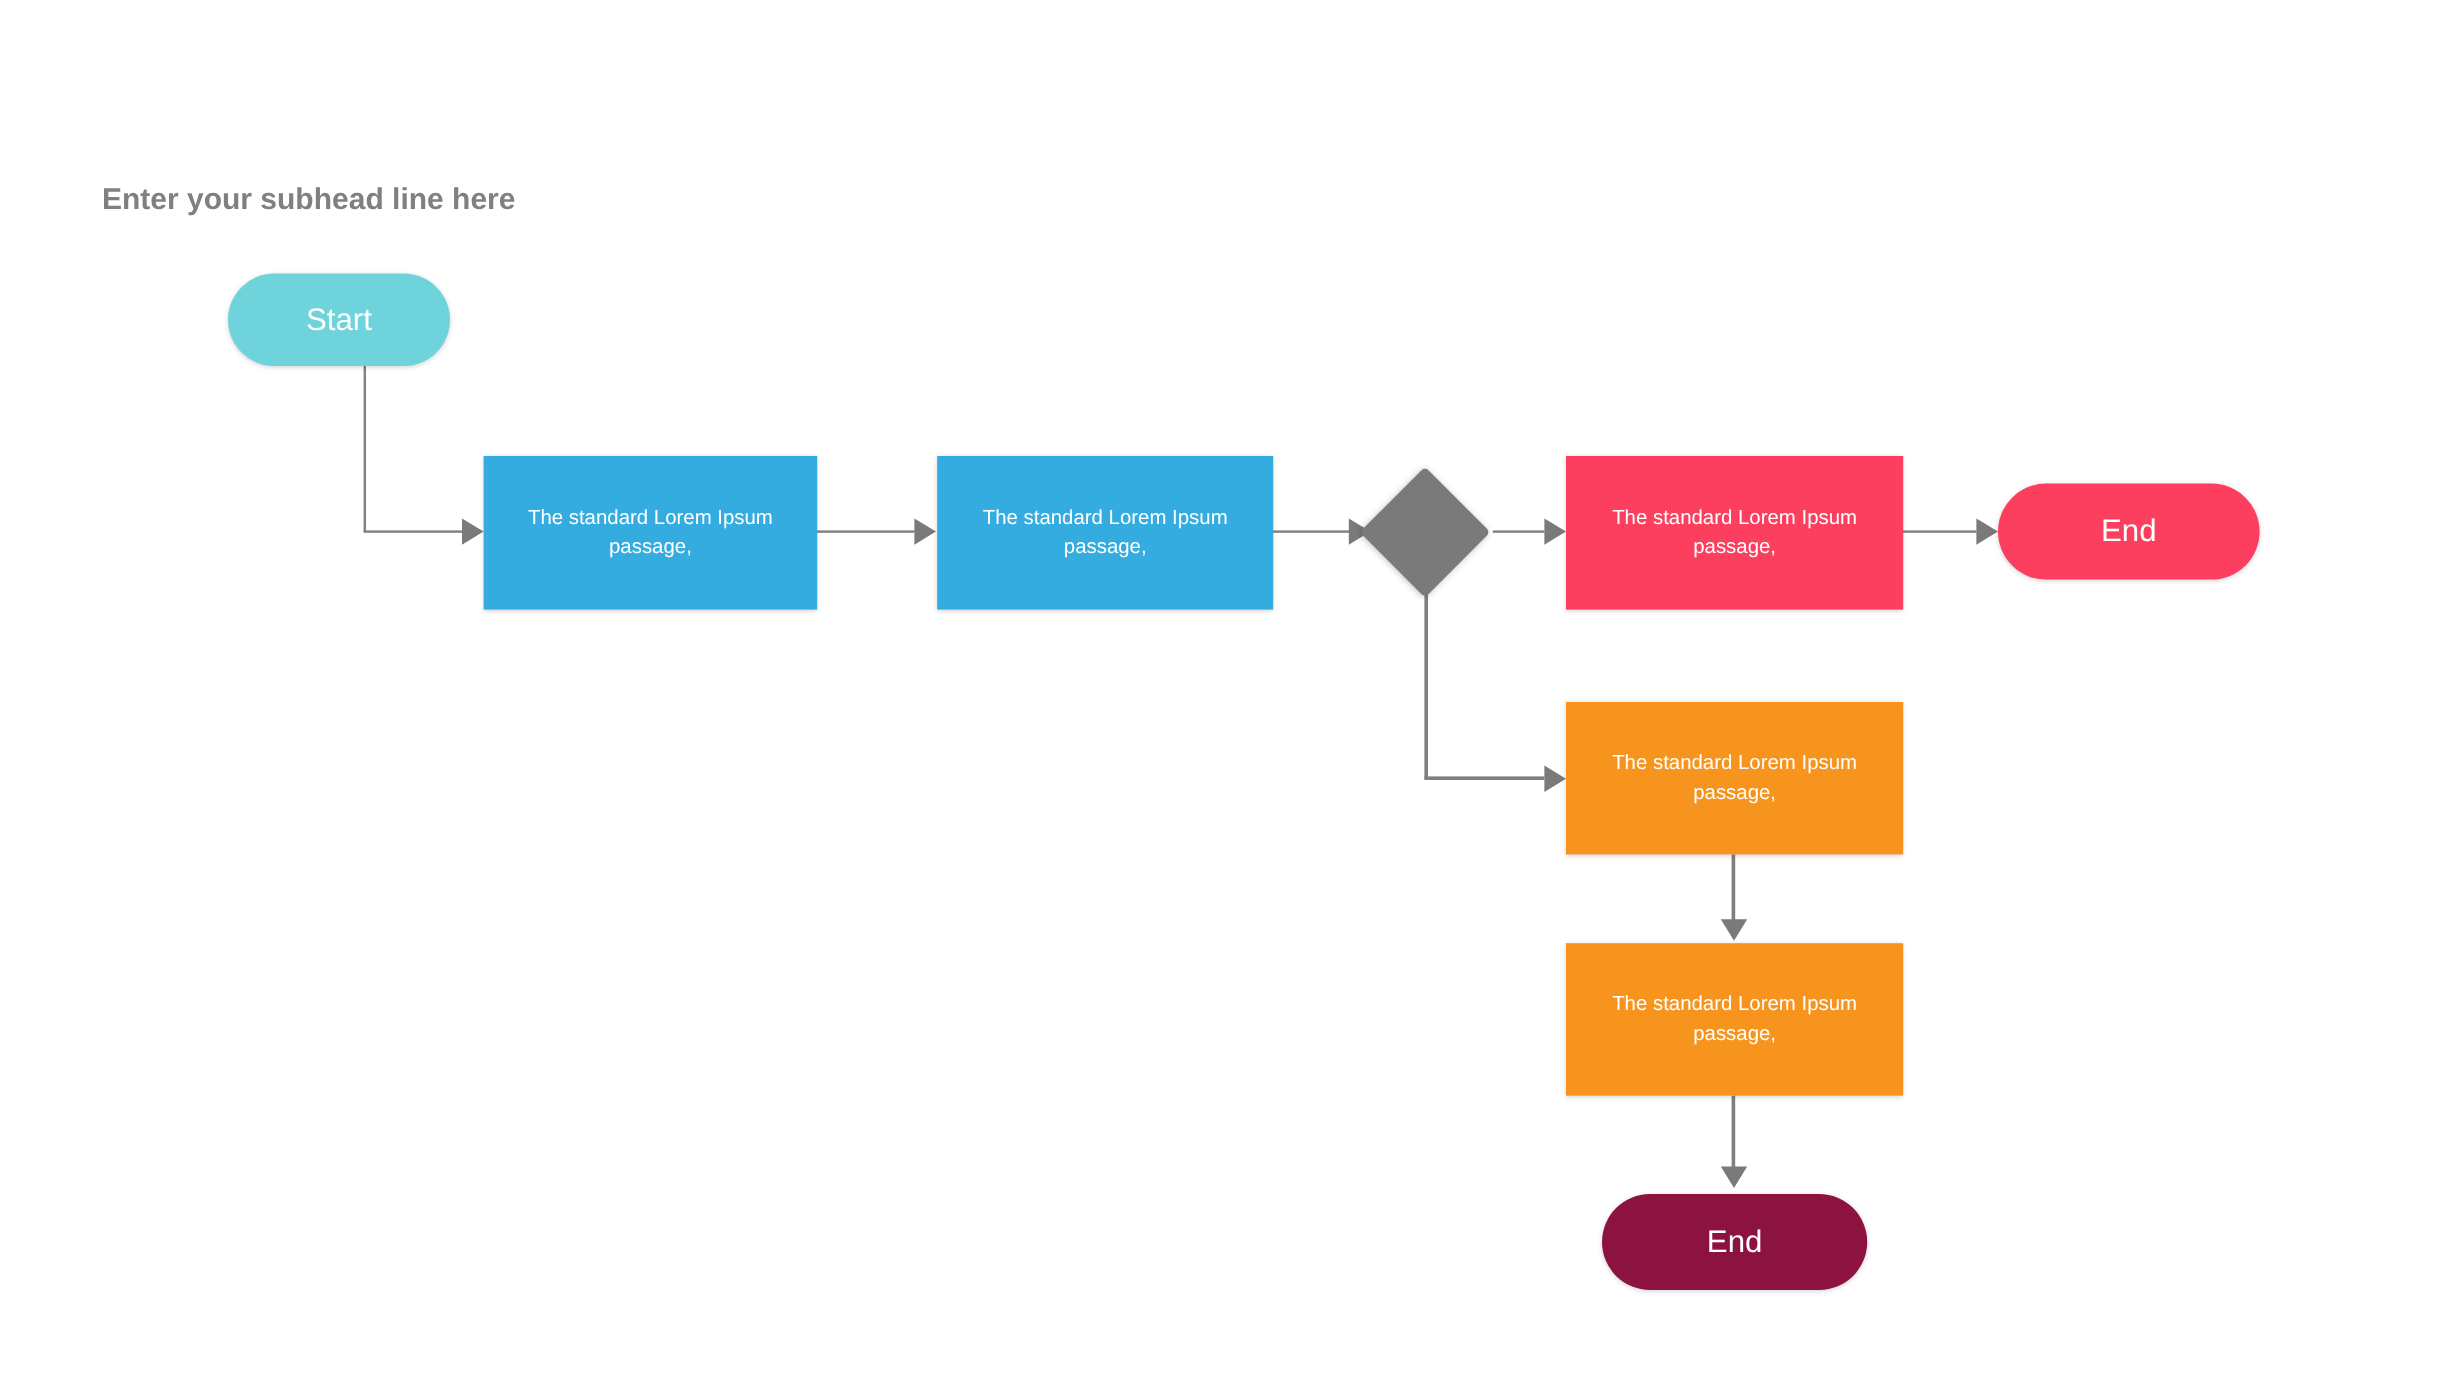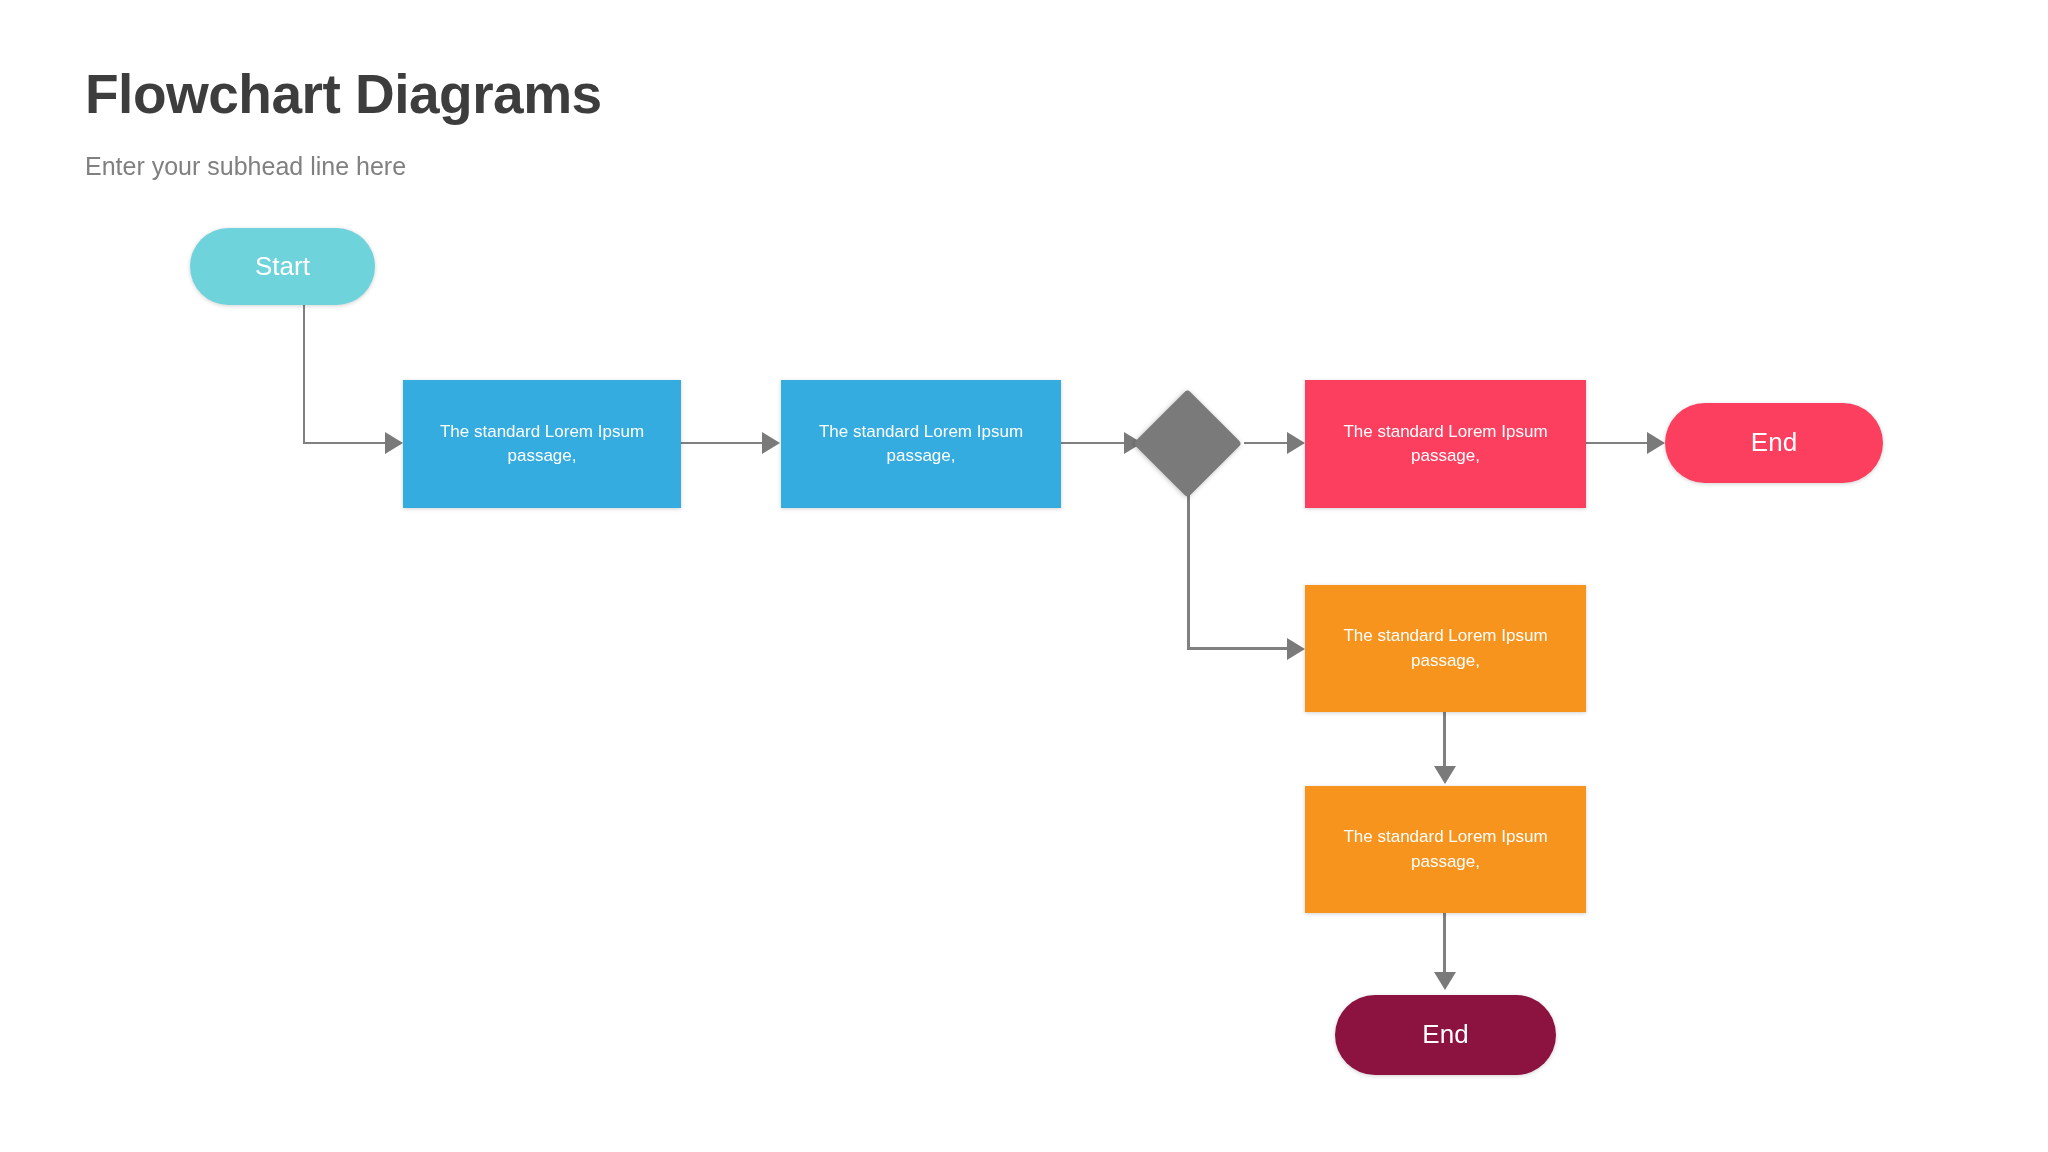--- a/index.html
+++ b/index.html
@@ -12,21 +12,21 @@
   #canvas { position:relative; width:2048px; height:1152px; background:#fff; }
 
   
   .page-title {
     position:absolute; left:85px; top:62px;
     font-size:55px; font-weight:bold; color:#3d3d3d;
     letter-spacing:-0.5px; white-space:nowrap;
   }
   .page-subtitle {
     position:absolute; left:85px; top:152px;
-    font-size:25px; font-weight:normal; color:#808080;
+    font-size:25px; font-weight:bold; color:#808080;
     white-space:nowrap;
   }
 
   
   .node {
     position:absolute;
     display:flex; align-items:center; justify-content:flex-end;
     text-align:center; color:#ffffff;
     box-shadow:0 1px 4px rgba(0,0,0,0.18);
   }
@@ -66,21 +66,20 @@
     border-left:11px solid transparent;
     border-right:11px solid transparent;
     border-top:18px solid #7a7a7a;
   }
 </style>
 </head>
 <body>
 
 <div id="canvas">
 
-  <div class="page-title">Flowchart Diagrams</div>
   <div class="page-subtitle">Enter your subhead line here</div>
 
   <div class="conn-line conn-v" style="left:303px; top:305px; height:138px;"></div>
   <div class="conn-line conn-h" style="left:303px; top:442px; width:82px;"></div>
   <div class="arrow-right" style="left:385px; top:432px;"></div>
 
   <div class="conn-line conn-h" style="left:680px; top:442px; width:82px;"></div>
   <div class="arrow-right" style="left:762px; top:432px;"></div>
 
   <div class="conn-line conn-h" style="left:1060px; top:442px; width:68px;"></div>

